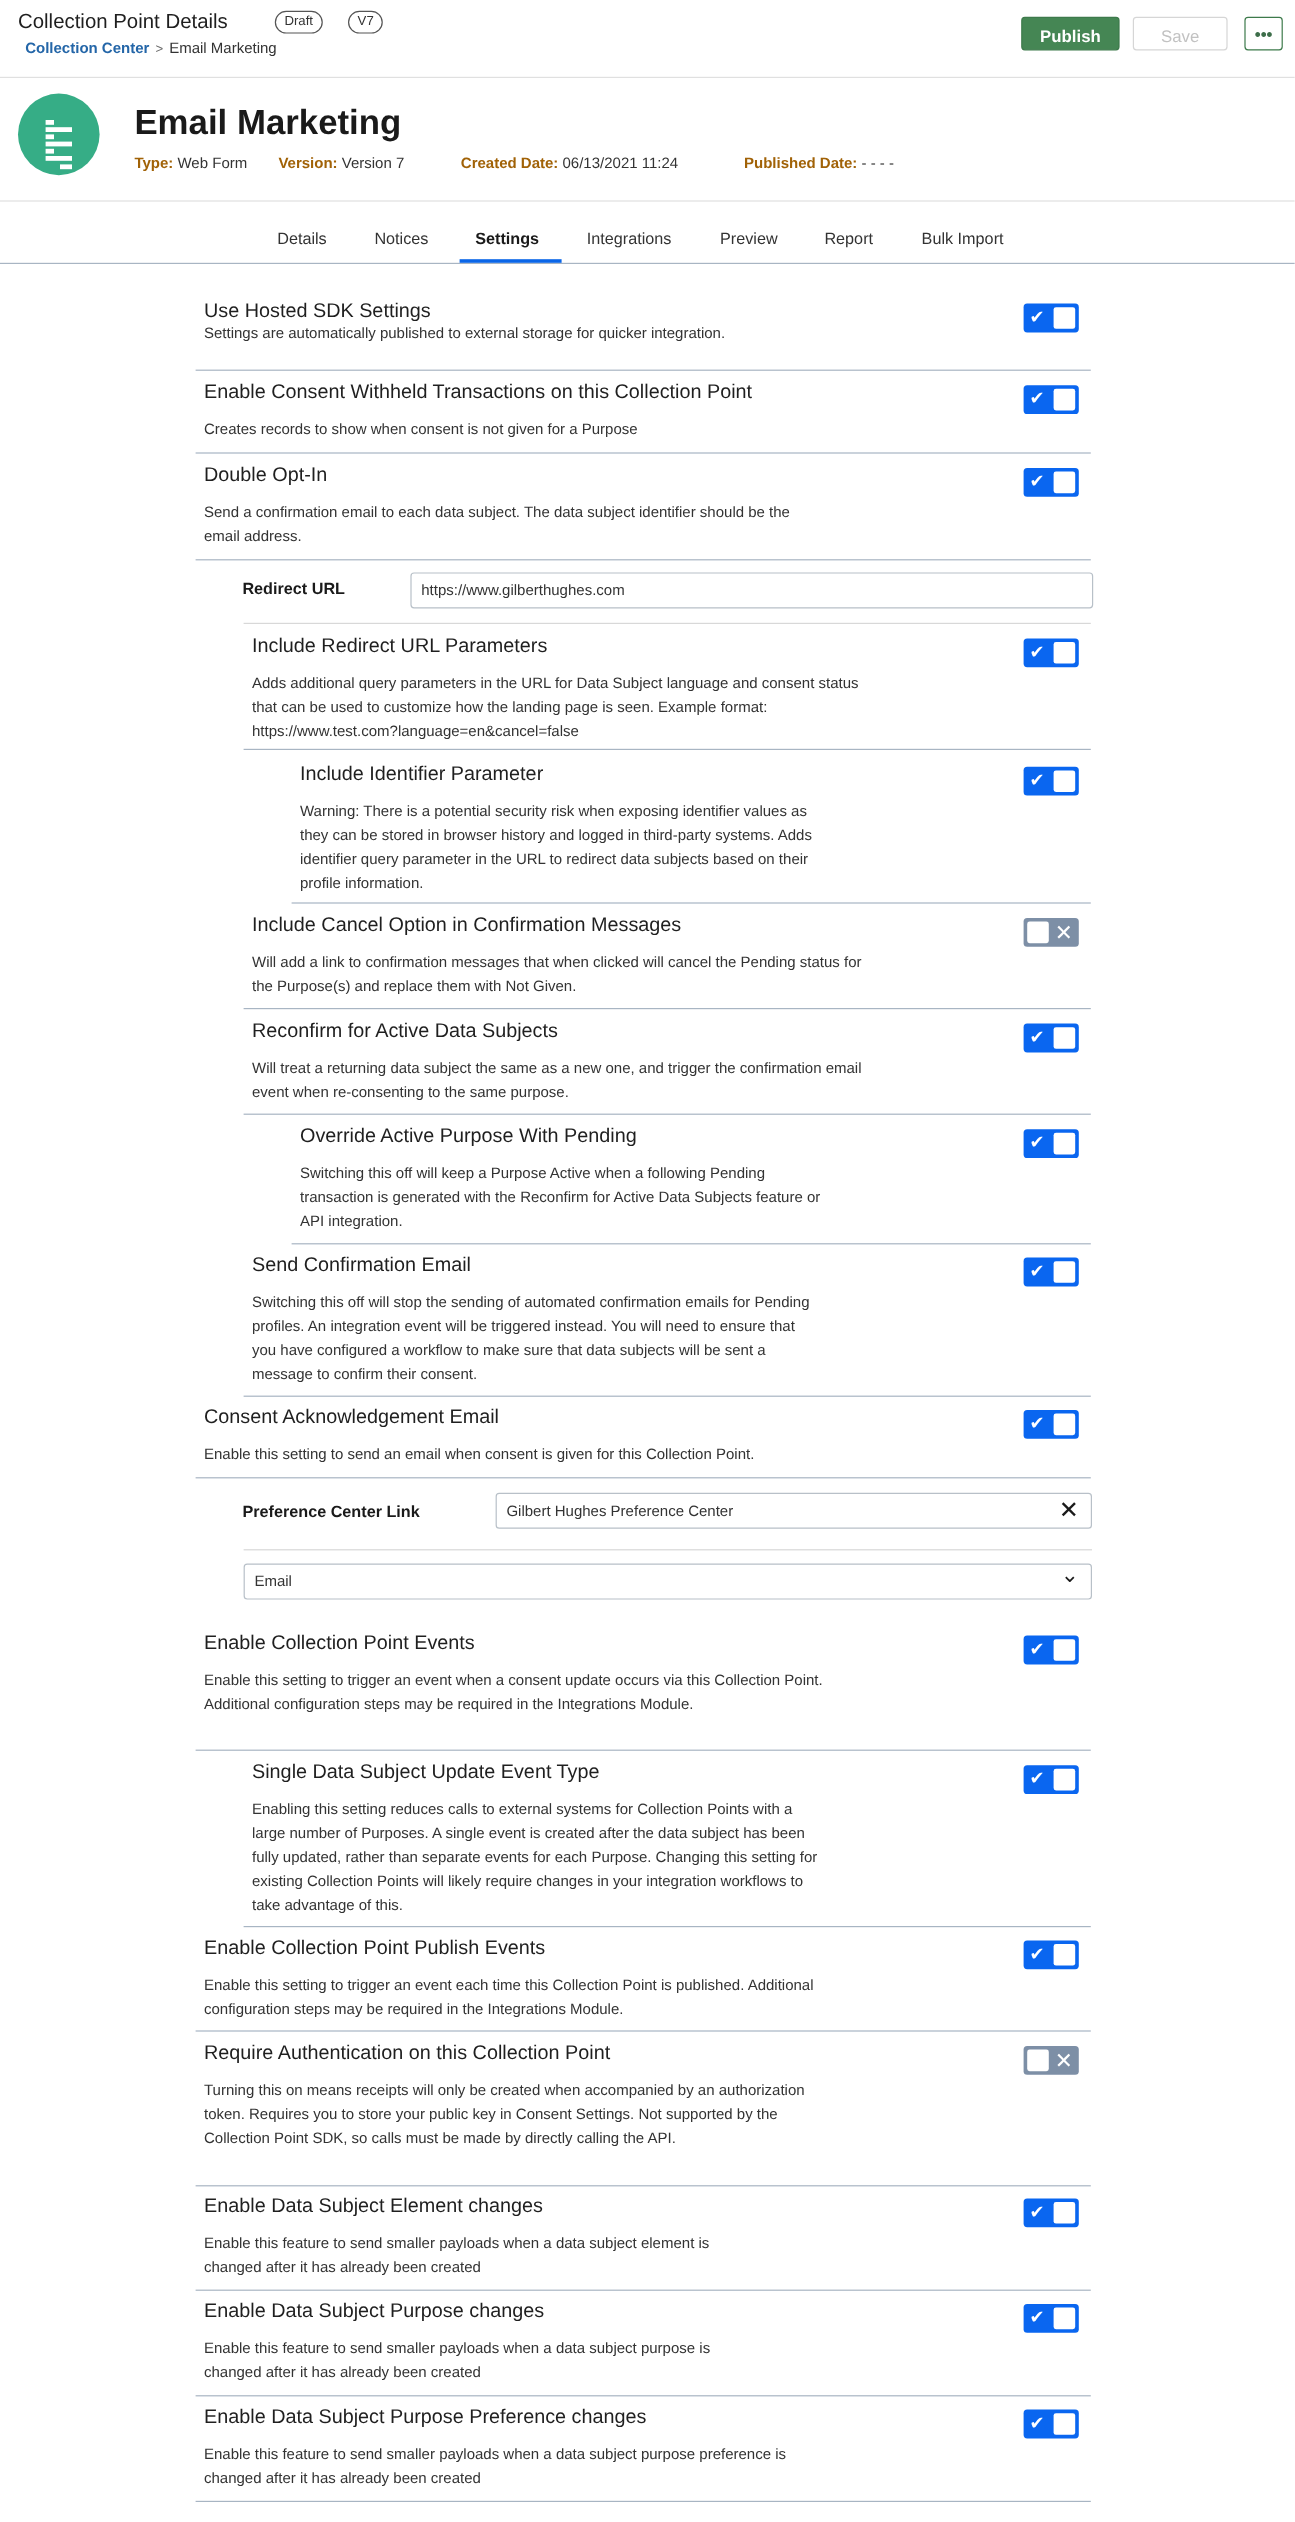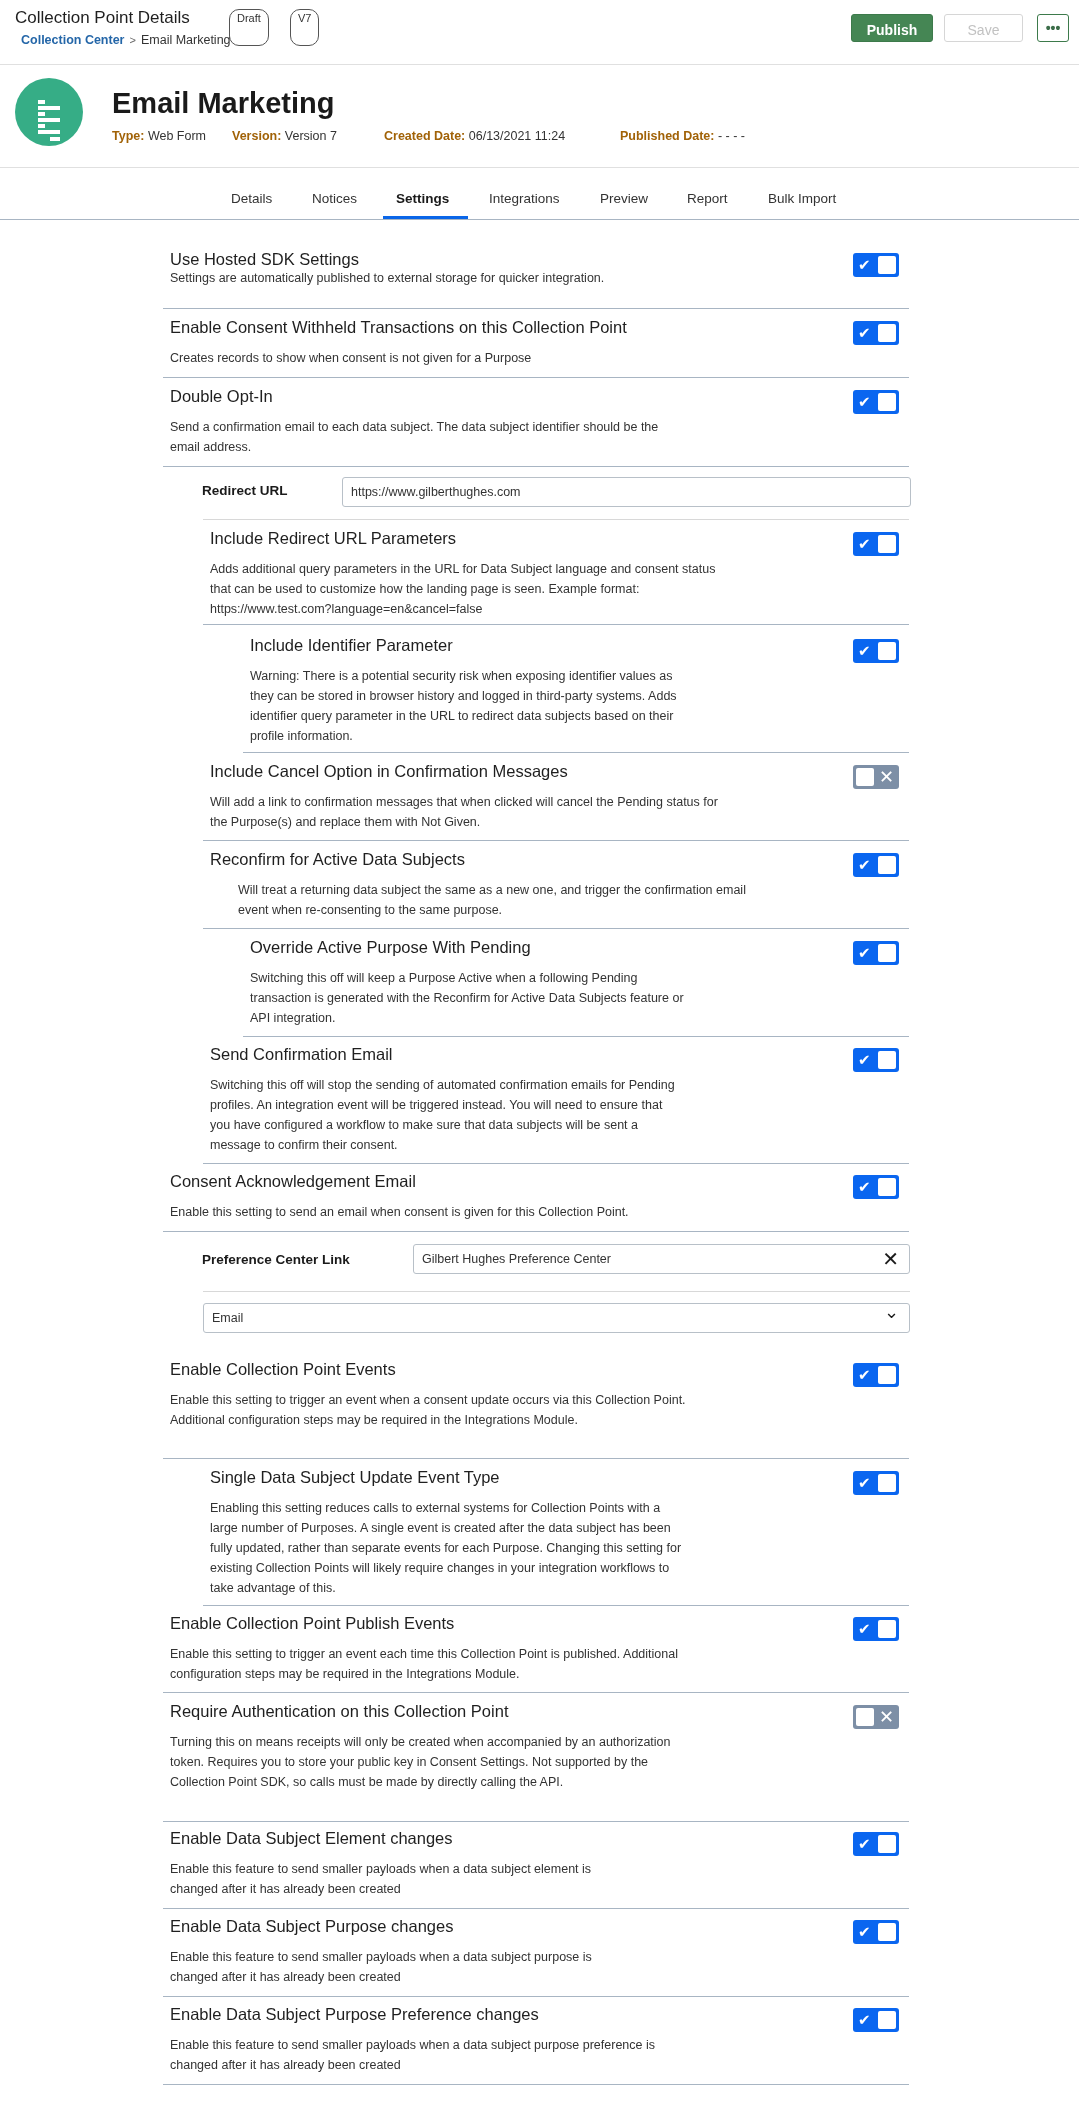--- a/index.html
+++ b/index.html
@@ -2,21 +2,21 @@
 <html><head>
 <meta charset="utf-8">
 <style>
   * { box-sizing: border-box; margin: 0; padding: 0; }
   html, body { width: 1079px; background: #ffffff; }
   body { font-family: "Liberation Sans", "DejaVu Sans", sans-serif; color: #1f1f1f; position: relative; min-height: 2102px; }
 
   
   .topbar { height: 65px; border-bottom: 1px solid #e0e0e0; position: relative; }
   .page-title { position: absolute; left: 15px; top: 8px; font-size: 17px; color: #1f1f1f; }
-  .badge { position: absolute; top: 9px; height: 37px; border: 1px solid #555; border-radius: 10px; font-size: 11px; line-height: 17px; padding: 0 7px; color: #333; }
+  .badge { position: absolute; top: 9px; height: 19px; border: 1px solid #555; border-radius: 10px; font-size: 11px; line-height: 17px; padding: 0 7px; color: #333; }
   .badge.draft { left: 229px; }
   .badge.ver { left: 290px; }
   .breadcrumb { position: absolute; left: 21px; top: 33px; font-size: 12.5px; }
   .crumb-link { color: #2466a8; font-weight: bold; cursor: pointer; }
   .crumb-sep { color: #666; margin: 0 5px; font-size: 11px; }
   .crumb-cur { color: #333; }
 
   .btn { position: absolute; top: 14px; height: 28px; border-radius: 3px; font-size: 14px; text-align: center; line-height: 30px; cursor: pointer; }
   .btn-publish { left: 851px; width: 82px; background: #458654; color: #fff; font-weight: bold; border: 1px solid #3d7a4b; }
   .btn-save { left: 944px; width: 79px; background: #fff; color: #c2c2c2; border: 1px solid #d6d6d6; }
@@ -145,21 +145,21 @@
 
   <div class="row-title" style="left:210px;top:762px;">Include Cancel Option in Confirmation Messages</div>
   <div class="row-desc" style="left:210px;top:792px;">Will add a link to confirmation messages that when clicked will cancel the Pending status for the Purpose(s) and replace them with Not Given.</div>
   <div class="toggle off" style="top:765px;">
       <span class="knob"></span>
       <span class="glyph">✕</span>
     </div>
   <div class="divider" style="left:203px;top:840px;width:706px;"></div>
 
   <div class="row-title" style="left:210px;top:850px;">Reconfirm for Active Data Subjects</div>
-  <div class="row-desc" style="left:210px;top:880px;margin-left:28px;">Will treat a returning data subject the same as a new one, and trigger the confirmation email event when re-consenting to the same purpose.</div>
+  <div class="row-desc" style="left:210px;top:880px;">Will treat a returning data subject the same as a new one, and trigger the confirmation email event when re-consenting to the same purpose.</div>
   <div class="toggle on" style="top:853px;">
       <span class="glyph">✔</span>
       <span class="knob"></span>
     </div>
   <div class="divider" style="left:203px;top:928px;width:706px;"></div>
 
   <div class="row-title" style="left:250px;top:938px;">Override Active Purpose With Pending</div>
   <div class="row-desc" style="left:250px;top:968px;width:450px;">Switching this off will keep a Purpose Active when a following Pending transaction is generated with the Reconfirm for Active Data Subjects feature or API integration.</div>
   <div class="toggle on" style="top:941px;">
       <span class="glyph">✔</span>

